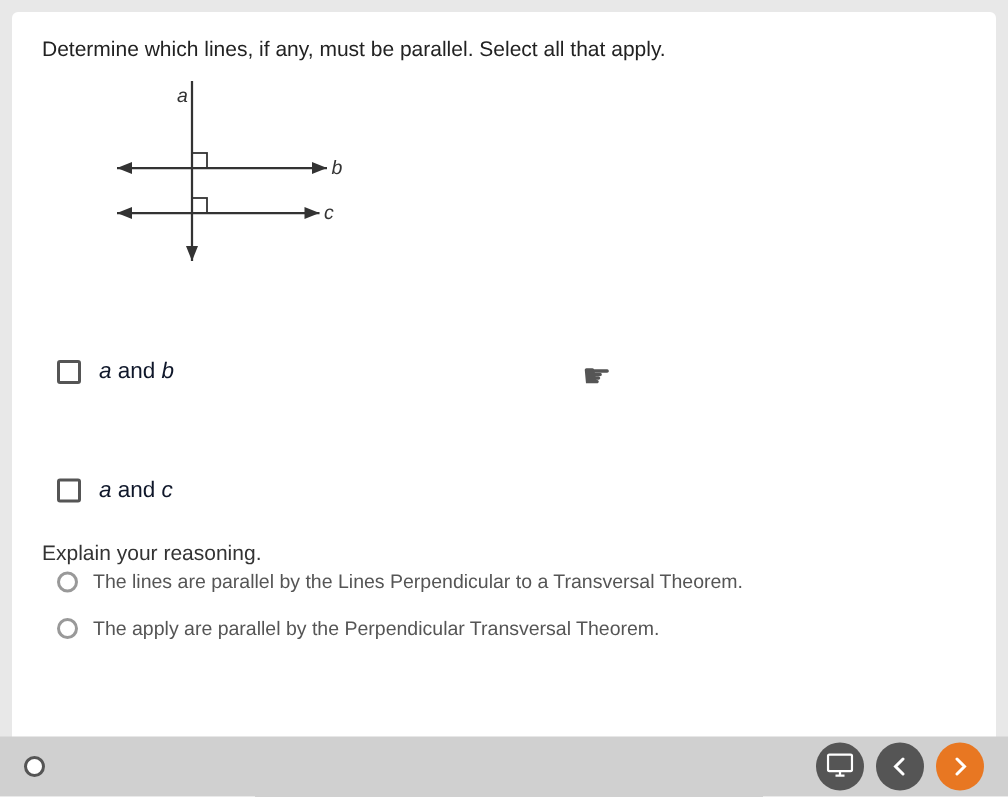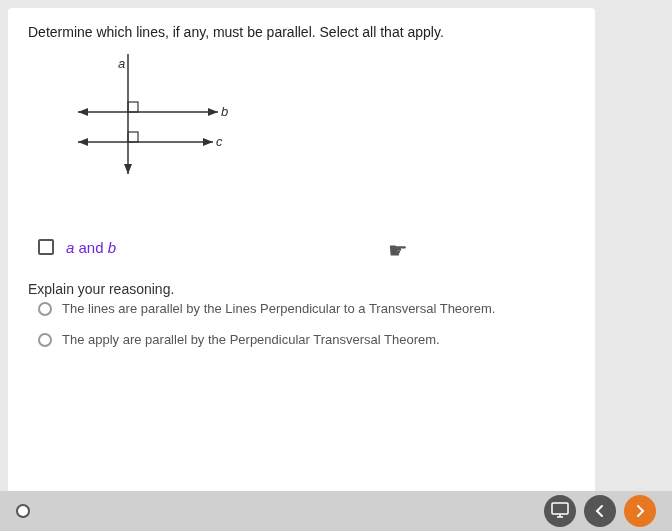--- a/index.html
+++ b/index.html
@@ -9,21 +9,21 @@
       width: 672px;
       height: 531px;
       overflow: hidden;
       position: relative;
     }
     .main-container {
       background: #fff;
       margin: 8px;
       border-radius: 4px;
       padding: 16px 20px;
-      width: 587px;
+      width: 656px;
       min-height: 515px;
       position: relative;
     }
     .question-title {
       font-size: 14px;
       color: #222;
       margin-bottom: 14px;
       font-weight: 400;
     }
     .diagram-area {
@@ -36,27 +36,27 @@
     .diagram-svg {
       width: 220px;
       height: 130px;
     }
     .options-list {
       list-style: none;
       margin-bottom: 18px;
     }
     .option-item {
       display: flex;
-      align-items: flex-start;
+      align-items: center;
       padding: 7px 10px;
       margin-bottom: 2px;
       border-radius: 3px;
       cursor: pointer;
       font-size: 15px;
-      color: #6d28d9;
+      color: #0f172a;
       margin-top: 48px;
     }
     .option-item.selected {
       background: #c8d8f0;
     }
     .option-item:not(.selected) {
       background: transparent;
     }
     .checkbox {
       width: 16px;
@@ -205,20 +205,24 @@
     </svg>
   </div>
 
   <ul class="options-list">
 
     <li class="option-item">
       <div class="checkbox"></div>
       <span class="option-text"><em>a</em> and <em>b</em></span>
     </li>
 
+    <li class="option-item">
+      <div class="checkbox"></div>
+      <span class="option-text"><em>a</em> and <em>c</em></span>
+    </li>
 
 
   </ul>
 
   <div class="explain-section">
     <div class="explain-label">Explain your reasoning.</div>
     <div class="radio-option">
       <div class="radio-circle"></div>
       <span>The lines are parallel by the Lines Perpendicular to a Transversal Theorem.</span>
     </div>

